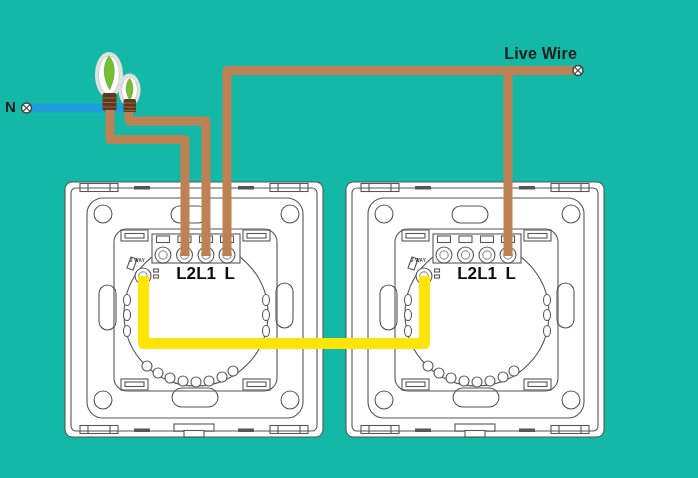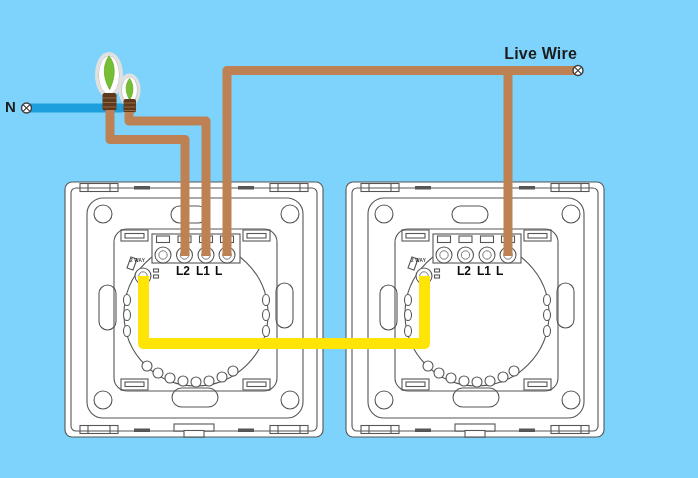--- a/index.html
+++ b/index.html
@@ -1,34 +1,34 @@
 <!DOCTYPE html>
 <html><head>
 <meta charset="utf-8">
 <style>
   html,body { margin:0; padding:0; background:#fff; }
   .stage {
-    position:relative; width:698px; height:478px; background:#7dd3fc;
+    position:relative; width:698px; height:478px; background:#14b8a6;
     overflow:hidden; font-family:"Liberation Sans", sans-serif;
   }
   .art-layer { position:absolute; left:0; top:0; }
   
   .ln  { fill:none;  stroke:#565656; stroke-width:1.1; }
   .lnf { fill:#ffffff; stroke:#565656; stroke-width:1.1; }
   .lni { fill:none;  stroke:#7a7a7a; stroke-width:1; }
   .slot{ fill:#565656; stroke:none; }
   .wire{ fill:none; stroke-linejoin:round; }
   .glow{ fill:#ffffff; stroke:#e0e0e0; stroke-width:3; }
   .glass{ fill:#ffffff; stroke:#c9c9c9; stroke-width:1; }
   .ridge{ stroke:#9a6a3a; stroke-width:1.2; fill:none; }
   
   .lbl { position:absolute; color:#1c1c1c; font-weight:bold; white-space:nowrap; }
   .lbl-live { left:479px; top:45px; width:98px; text-align:right; font-size:16px; letter-spacing:0.2px; }
   .lbl-n    { left:5px;  top:98px;  font-size:15px; }
-  .lbl-term { top:264px; width:20px; text-align:left; font-size:12px; color:#0d0d0d; }
+  .lbl-term { top:264px; width:20px; text-align:right; font-size:17px; color:#0d0d0d; }
   .t-l2a { left:176px; } .t-l1a { left:196px; } .t-la { left:215px; }
   .t-l2b { left:457px; } .t-l1b { left:477px; } .t-lb { left:496px; }
   .lbl-2way { top:258px; font-size:9px; color:#3a3a3a; transform:scale(0.52); transform-origin:0 0; letter-spacing:0.3px; }
   .w2-left { left:130px; } .w2-right { left:411px; }
 </style>
 </head>
 <body>
 
 <div class="stage">
 

